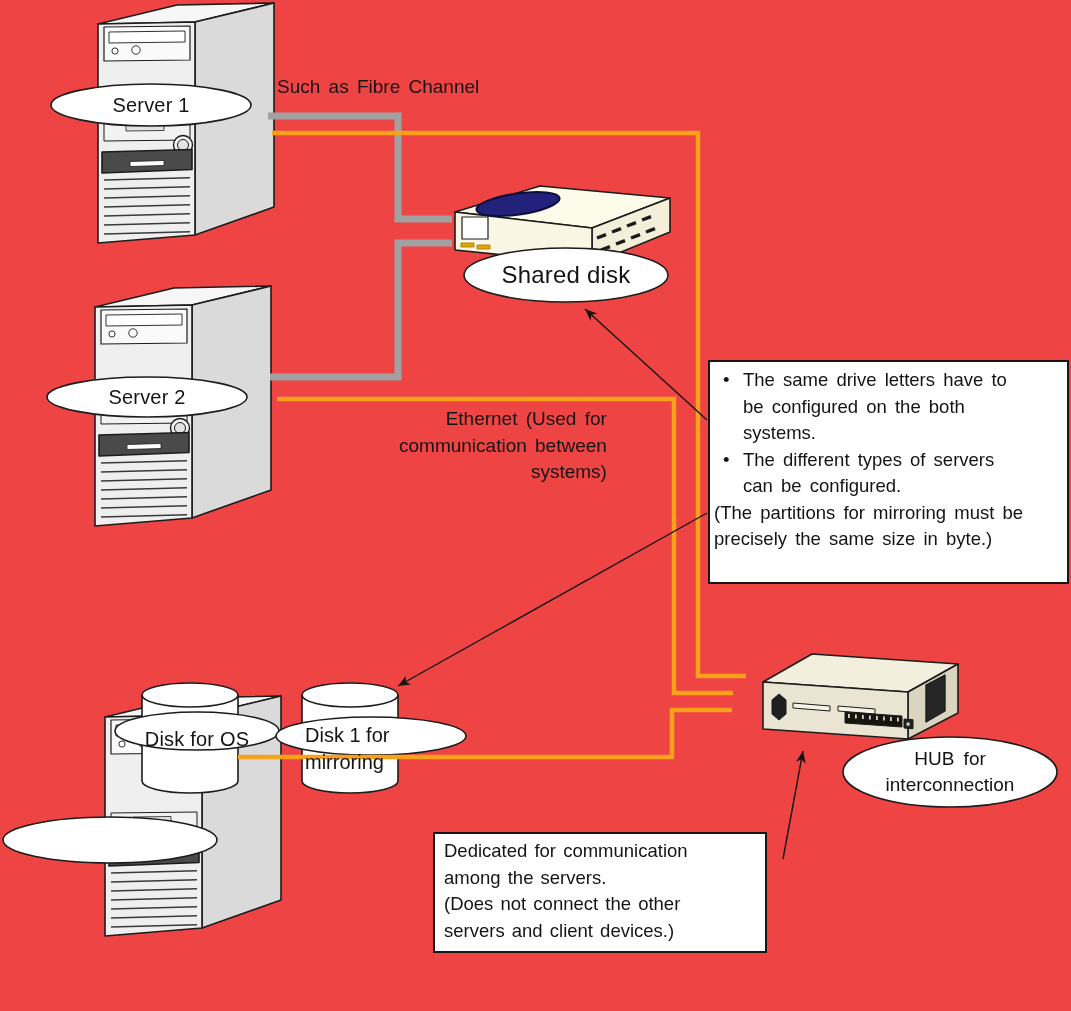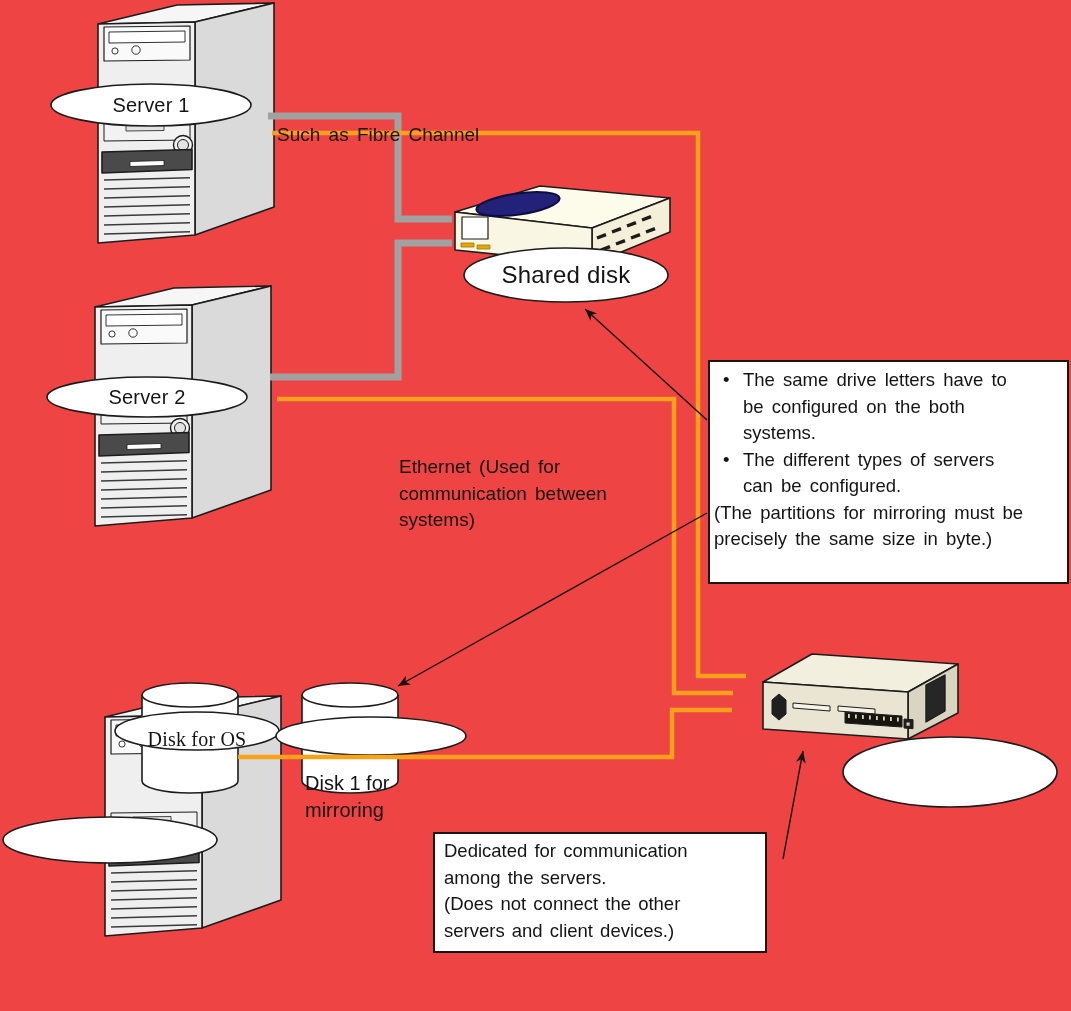--- a/index.html
+++ b/index.html
@@ -1,19 +1,19 @@
 <!DOCTYPE html>
 <html><head>
 <meta charset="utf-8">
 <style>
   html,body{margin:0;padding:0;background:#fff;}
   .stage{position:relative;width:1071px;height:1011px;background:#ef4444;overflow:hidden;
          font-family:"Liberation Sans","DejaVu Sans",sans-serif;color:#111;}
   .layer{position:absolute;left:0;top:0;}
-  .txt{position:absolute;white-space:nowrap;color:#141414;margin-top:48px;}
+  .txt{position:absolute;white-space:nowrap;color:#141414;}
   .eltxt{position:absolute;display:flex;align-items:center;justify-content:center;
          text-align:center;color:#141414;}
   .lbl20{font-size:20px;letter-spacing:.2px;}
   .lbl24{font-size:24px;letter-spacing:.2px;}
   .fibre-lbl{font-size:19px;word-spacing:3px;}
   .eth-lbl{font-size:19px;line-height:26.5px;word-spacing:3px;}
   .eth-lbl span{display:block;white-space:nowrap;}
   .footer-lbl{font-size:19px;word-spacing:4px;}
   .hub-lbl{font-size:19px;line-height:26px;word-spacing:4px;}
   .hub-lbl span{display:block;}
@@ -153,30 +153,36 @@
 
   <div class="eltxt lbl20" style="left:51px;top:84px;width:200px;height:42px;">
     <span>Server 1</span>
   </div>
   <div class="eltxt lbl20" style="left:47px;top:377px;width:200px;height:40px;">
     <span>Server 2</span>
   </div>
   <div class="eltxt lbl24" style="left:464px;top:248px;width:204px;height:54px;">
     <span>Shared disk</span>
   </div>
-  <div class="eltxt lbl20" style="left:115px;top:712px;width:164px;height:54px;font-family:Liberation Serif, serif;">
+  <div class="eltxt lbl20" style="left:115px;top:712px;width:164px;height:54px;">
     <span>Disk for OS</span>
   </div>
   <div class="txt disk1-lbl" style="left:305px;top:722px;">
     <span>Disk 1 for</span>
     <span>mirroring</span>
   </div>
+  <div class="eltxt hub-lbl" style="left:843px;top:741px;width:214px;height:62px;">
+    <div>
+      <span>HUB for</span>
+      <span>interconnection</span>
+    </div>
+  </div>
 
   <div class="txt fibre-lbl" style="left:277px;top:76px;">Such as Fibre Channel</div>
-  <div class="txt eth-lbl" style="left:399px;top:406px;">
+  <div class="txt eth-lbl" style="left:399px;top:406px;text-align:right;">
     <span>Ethernet (Used for</span>
     <span>communication between</span>
     <span>systems)</span>
   </div>
 
   <div class="notebox" style="left:708px;top:360px;width:361px;height:224px;box-sizing:border-box;">
     <div class="rightbox-inner">
       <div class="bullet-row">
         <div class="b-dot"></div>
         <div>

